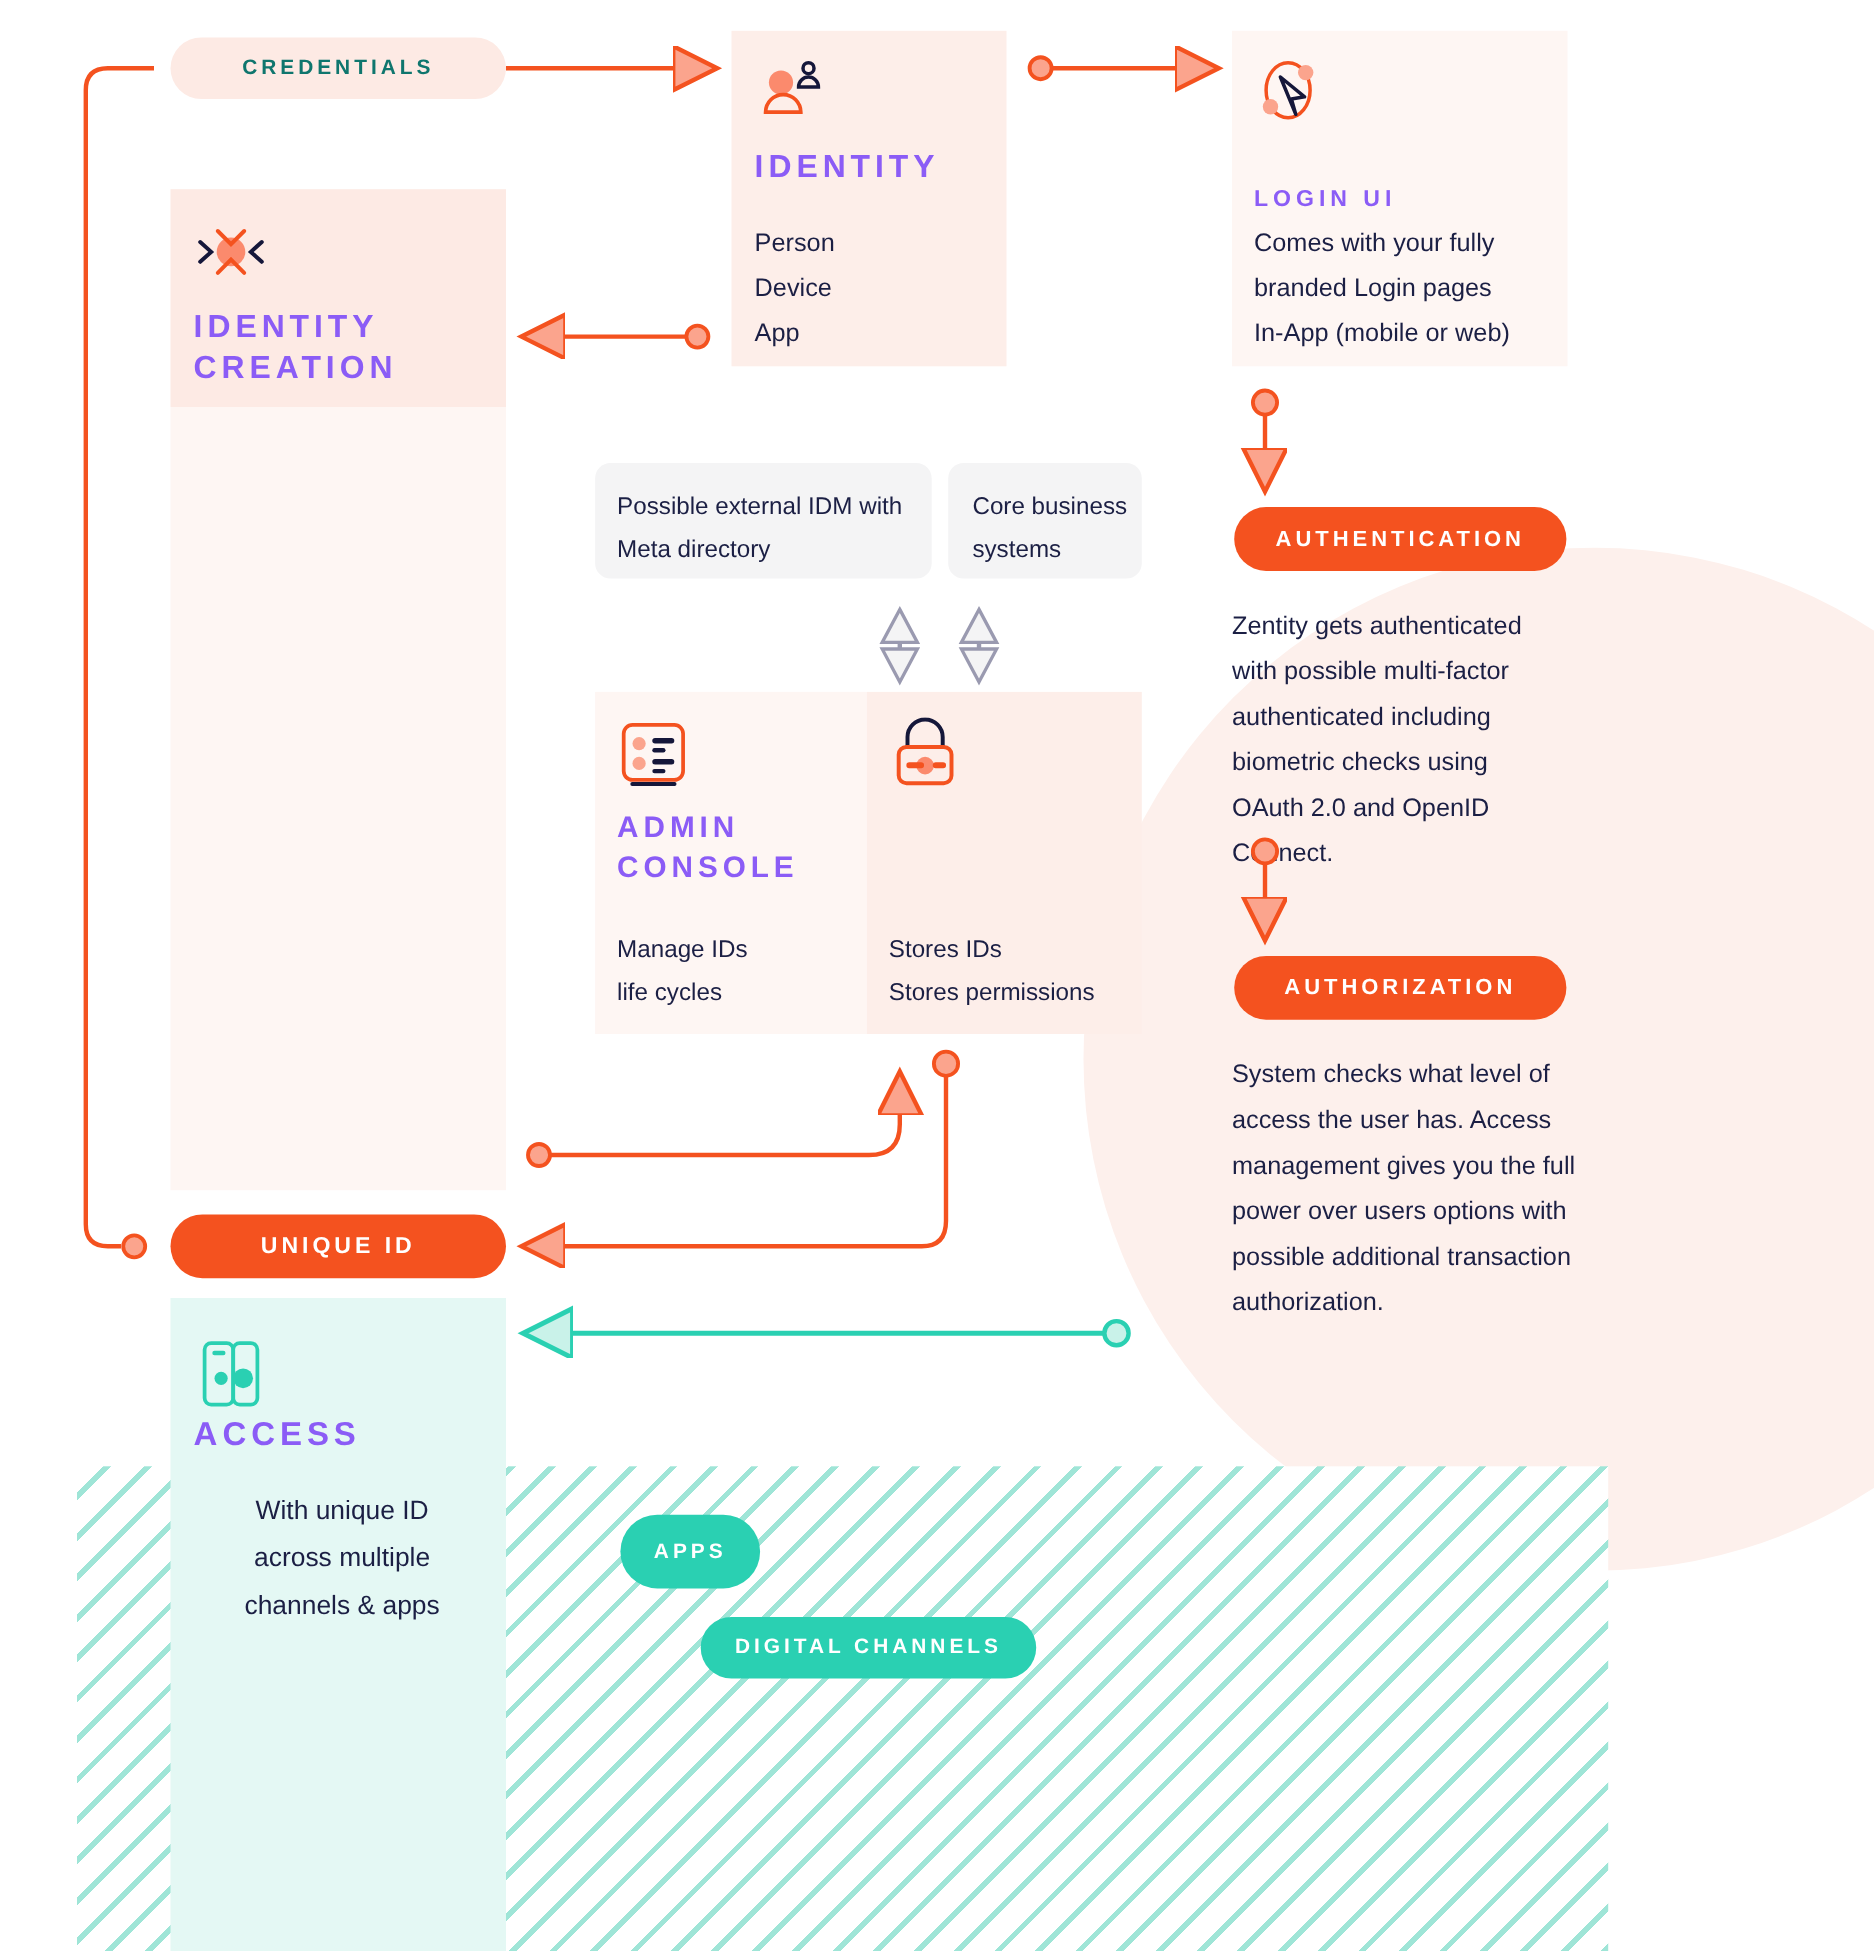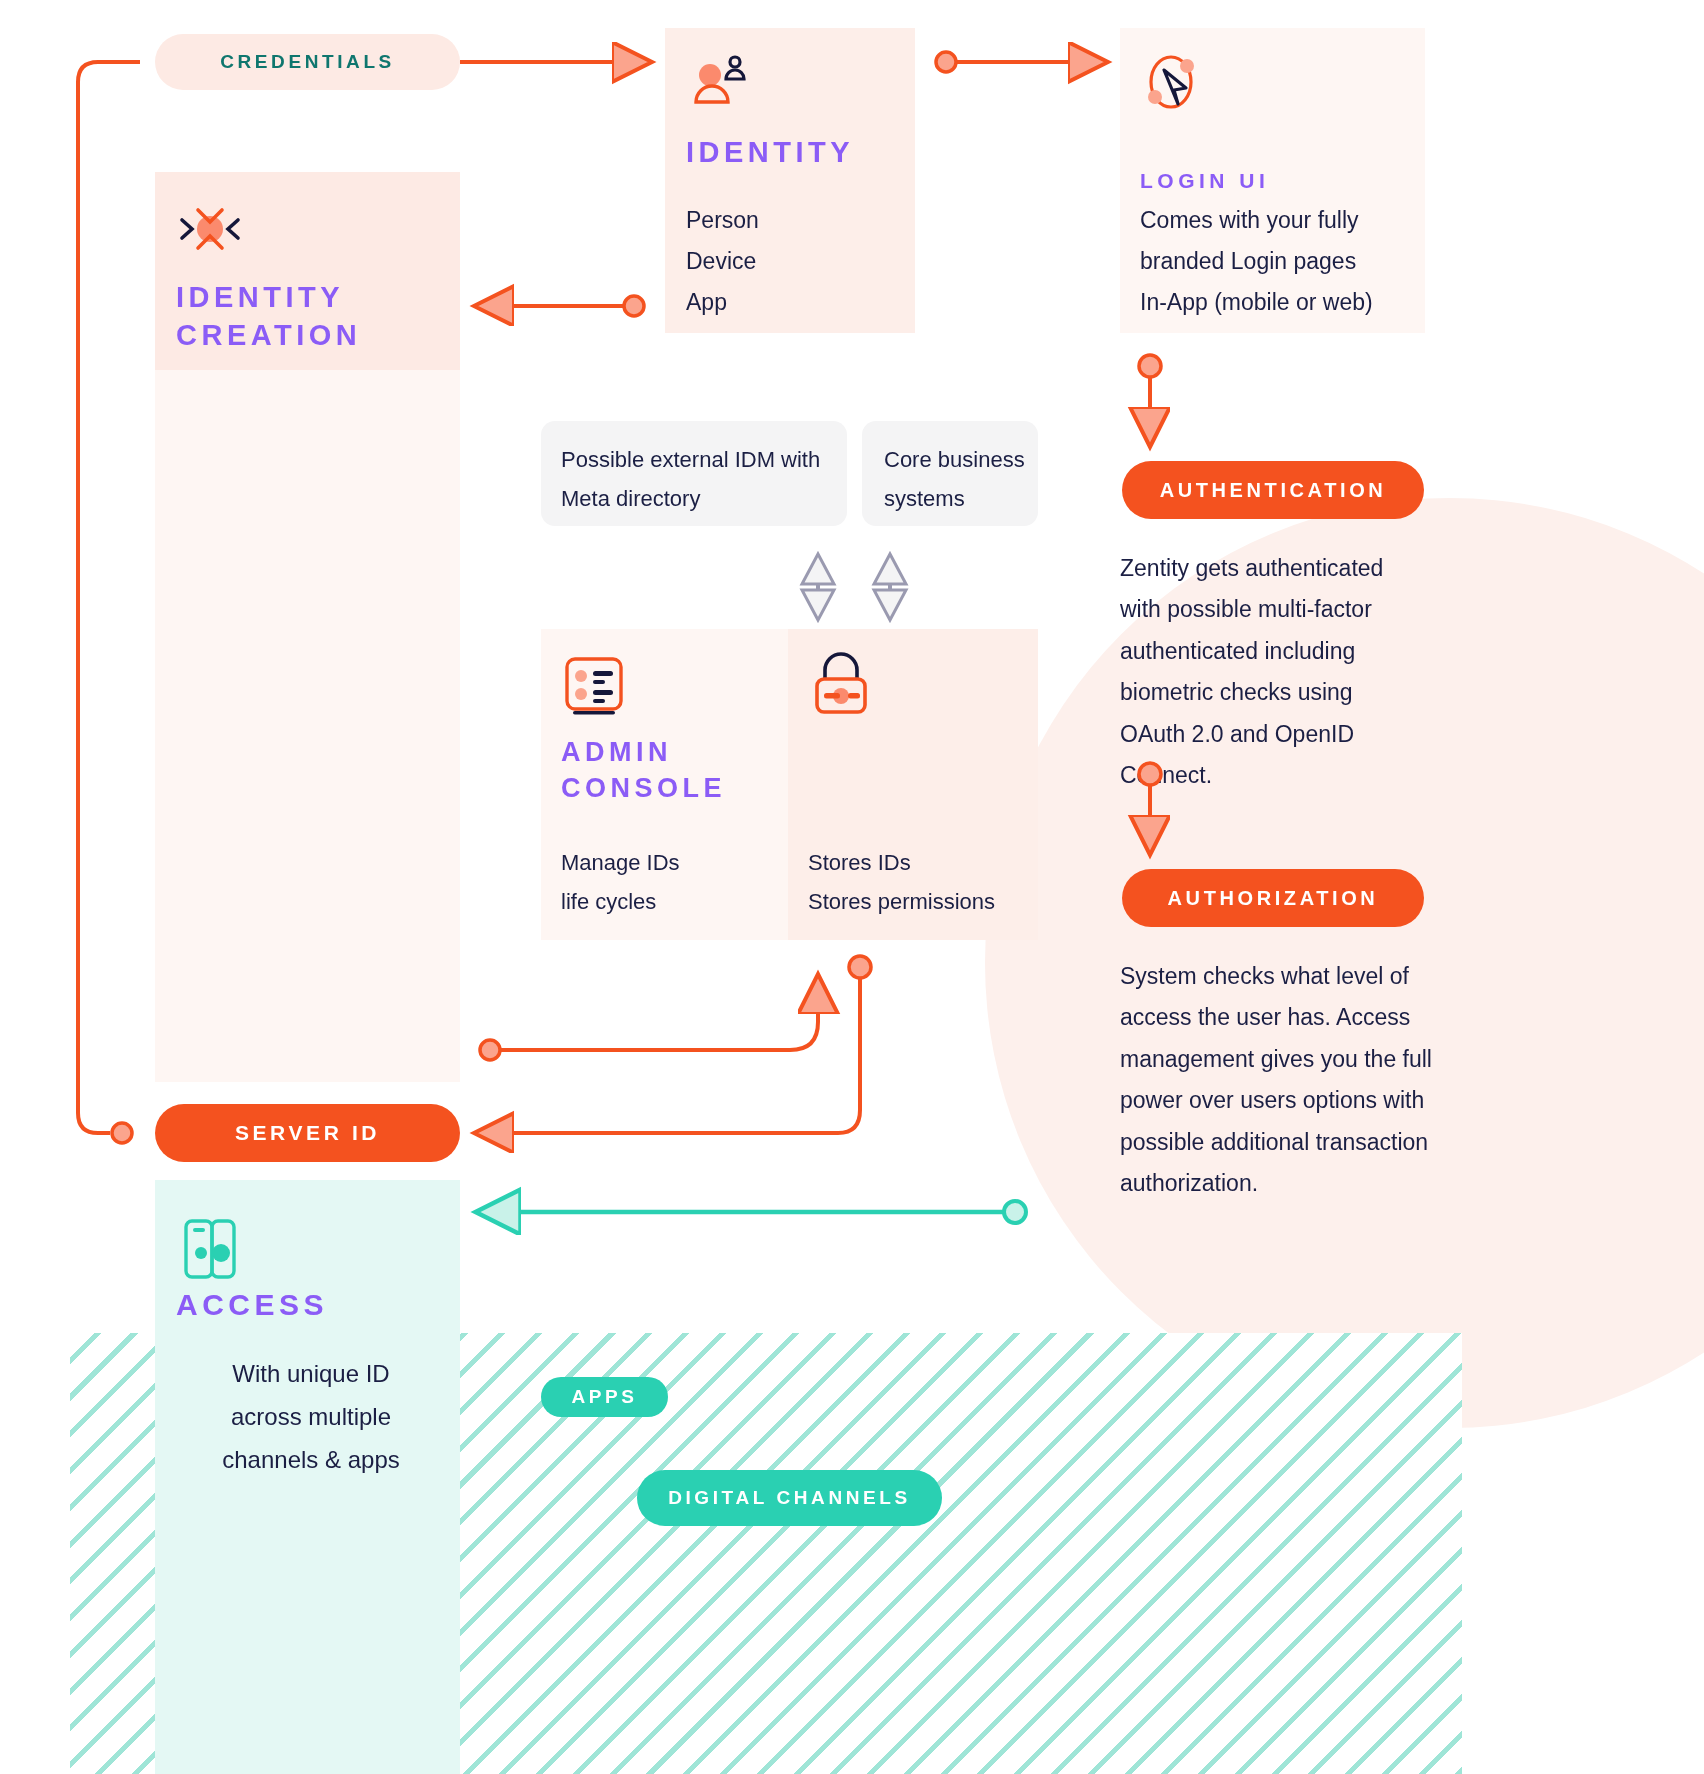--- a/index.html
+++ b/index.html
@@ -239,40 +239,40 @@
   <div class="card-body" style="position:absolute; z-index:3; left:1120px; top:956px; width:340px; font-size:23px; line-height:1.8;">
     <div>System checks what level of</div>
     <div>access the user has. Access</div>
     <div>management gives you the full</div>
     <div>power over users options with</div>
     <div>possible additional transaction</div>
     <div>authorization.</div>
   </div>
 
   <div class="pill orange" style="left:155px; top:1104px; width:305px; height:58px; font-size:21px;">
-    <span>SERVER ID</span>
+    <span>UNIQUE ID</span>
   </div>
 
   <svg class="ico" style="left:180px; top:1215px;" width="62" height="66" viewBox="0 0 62 66">
     <rect x="6" y="6" width="26" height="56" rx="6" fill="none" stroke="#2ad0b2" stroke-width="3.4"></rect>
     <rect x="32" y="6" width="22" height="56" rx="6" fill="none" stroke="#2ad0b2" stroke-width="3.4"></rect>
     <rect x="13" y="13" width="12" height="4" rx="2" fill="#2ad0b2"></rect>
     <circle cx="21" cy="38" r="6" fill="#2ad0b2"></circle>
     <circle cx="41" cy="38" r="9" fill="#2ad0b2"></circle>
   </svg>
   <div class="card-title" style="position:absolute; z-index:3; left:176px; top:1285px; width:270px; font-size:30px;">
     <span>ACCESS</span>
   </div>
   <div class="card-body" style="position:absolute; z-index:3; left:176px; top:1352px; width:270px; font-size:24px; line-height:1.8;text-align:center;">
     <div>With unique ID</div>
     <div>across multiple</div>
     <div>channels &amp; apps</div>
   </div>
 
-  <div class="pill teal" style="left:541px; top:1377px; width:127px; height:40px; font-size:19px;">
+  <div class="pill teal" style="left:564px; top:1377px; width:127px; height:67px; font-size:19px;">
     <span>APPS</span>
   </div>
   <div class="pill teal" style="left:637px; top:1470px; width:305px; height:56px; font-size:19px;">
     <span>DIGITAL CHANNELS</span>
   </div>
 
   <svg id="wires">
     <defs>
       <marker id="orange-arrow" markerWidth="12" markerHeight="12" refX="9" refY="5" orient="auto" markerUnits="strokeWidth">
         <path d="M0,0 L10,5 L0,10 Z" fill="#fba48d" stroke="#f4521f" stroke-width="1"></path>

